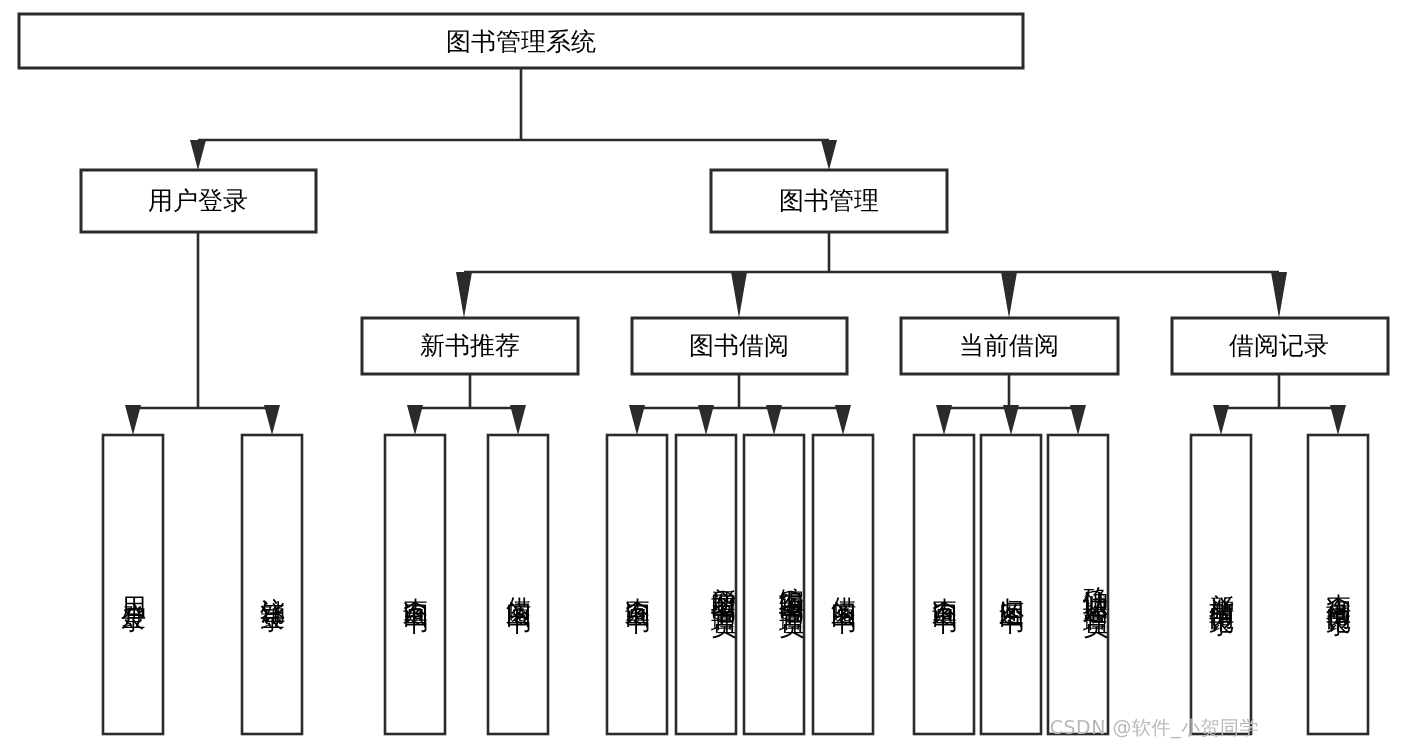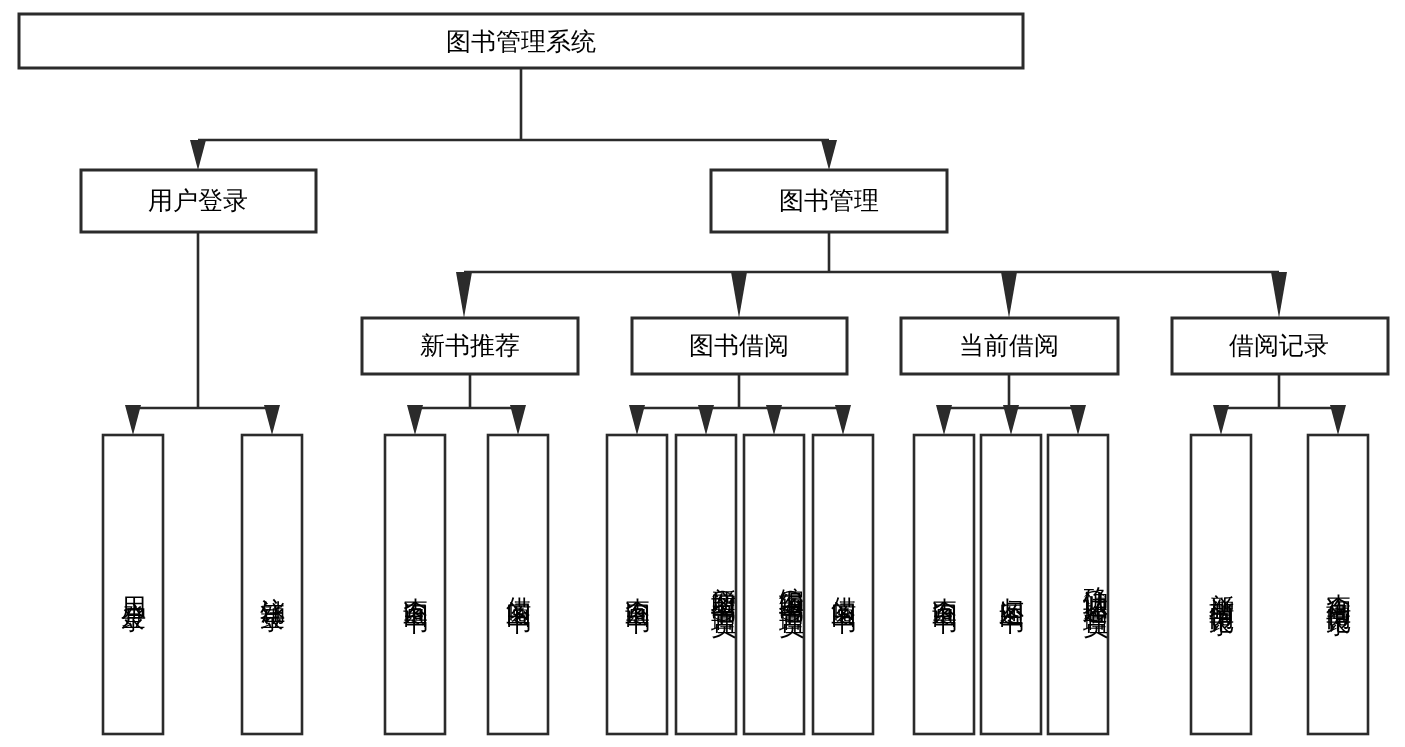--- a/index.html
+++ b/index.html
@@ -228,14 +228,15 @@
   <div class="leaf-label-v" style="left:744px; top:437px; width:60px; height:295px; align-items:flex-start;">编辑图书（管理员）</div>
   <div class="leaf-label-v" style="left:813px; top:435px; width:60px; height:299px;">借阅图书</div>
 
   <div class="leaf-label-v" style="left:914px; top:435px; width:60px; height:299px;">查询图书</div>
   <div class="leaf-label-v" style="left:981px; top:435px; width:60px; height:299px;">归还图书</div>
   <div class="leaf-label-v" style="left:1048px; top:437px; width:60px; height:295px; align-items:flex-start;">确认归还（管理员）</div>
 
   <div class="leaf-label-v" style="left:1191px; top:435px; width:60px; height:299px;">新增借阅记录</div>
   <div class="leaf-label-v" style="left:1308px; top:435px; width:60px; height:299px;">查询借阅记录</div>
 
+  <div id="watermark">CSDN @软件_小贺同学</div>
 
 </div>
 
 </body></html>

